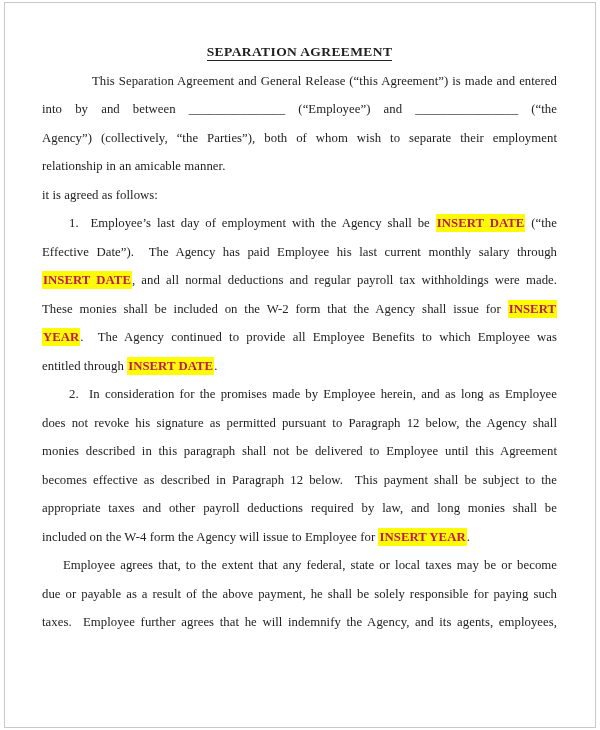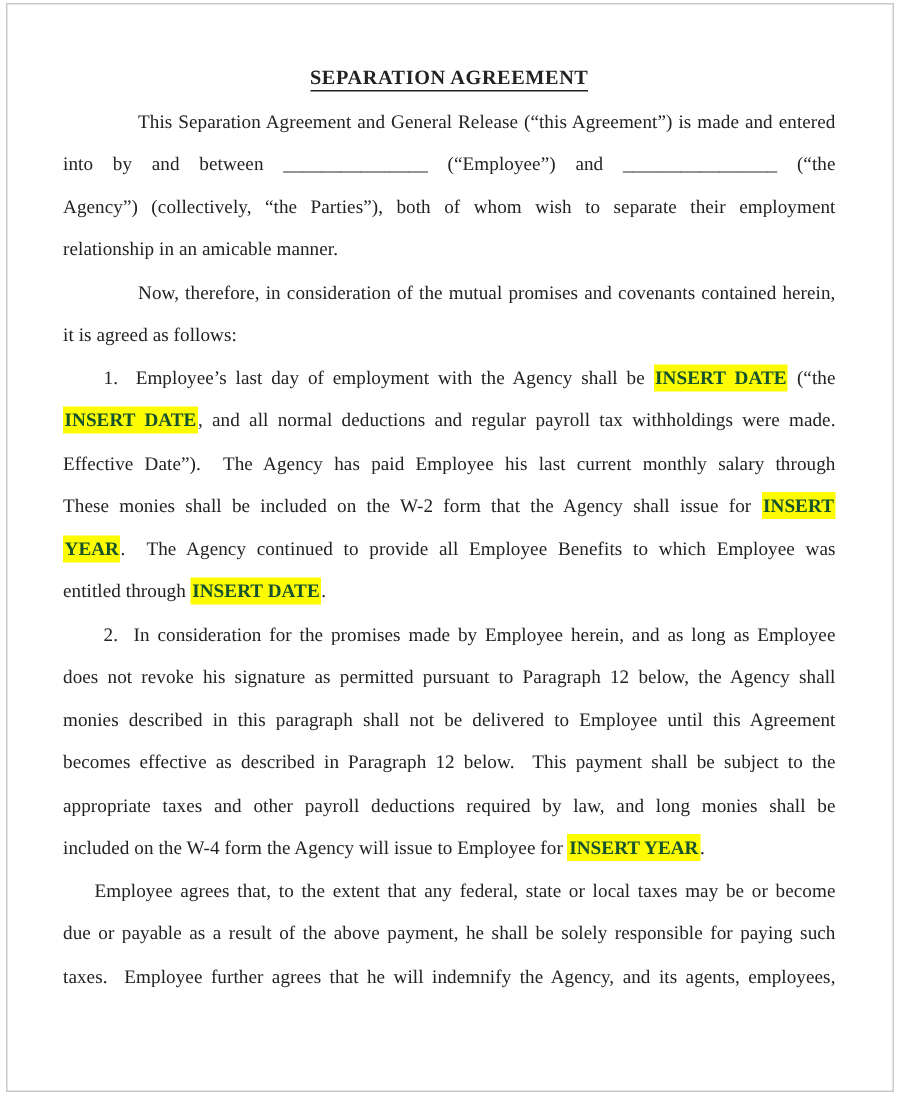--- a/index.html
+++ b/index.html
@@ -50,43 +50,42 @@
     font-size: 13.5px;
     letter-spacing: 0.4px;
   }
   .title-text {
     border-bottom: 1.5px solid var(--ink);
     padding-bottom: 1px;
   }
   .hl {
     background: var(--hl);
     font-weight: bold;
-    color: #14532d;
+    color: #be185d;
     padding: 2px 1px;
   }
 </style>
 </head>
 <body>
 
 <div class="page-border"></div>
 
 <div class="doc">
   <div class="line title-line">
     <span class="title-text">SEPARATION AGREEMENT</span>
   </div>
   <div id="doc-body">
       <div class="line" style="text-indent: 50px;"><span>This Separation Agreement and General Release (“this Agreement”) is made and entered</span></div>
       <div class="line"><span>into by and between </span><span>_______________</span><span> (“Employee”) and </span><span>________________</span><span> (“the</span></div>
       <div class="line"><span>Agency”) (collectively, “the Parties”), both of whom wish to separate their employment</span></div>
       <div class="line last"><span>relationship in an amicable manner.</span></div>
-      <div class="line" style="text-indent: 50px;"><span>Now, therefore, in consideration of the mutual promises and covenants contained herein,</span></div>
       <div class="line last"><span>it is agreed as follows:</span></div>
       <div class="line" style="text-indent: 27px;"><span>1.&nbsp; Employee’s last day of employment with the Agency shall be </span><span class="hl">INSERT DATE</span><span> (“the</span></div>
+      <div class="line"><span>Effective Date”).&nbsp; The Agency has paid Employee his last current monthly salary through</span></div>
       <div class="line"><span class="hl">INSERT DATE</span><span>, and all normal deductions and regular payroll tax withholdings were made.</span></div>
-      <div class="line"><span>Effective Date”).&nbsp; The Agency has paid Employee his last current monthly salary through</span></div>
       <div class="line"><span>These monies shall be included on the W-2 form that the Agency shall issue for </span><span class="hl">INSERT</span></div>
       <div class="line"><span class="hl">YEAR</span><span>.&nbsp; The Agency continued to provide all Employee Benefits to which Employee was</span></div>
       <div class="line last"><span>entitled through </span><span class="hl">INSERT DATE</span><span>.</span></div>
       <div class="line" style="text-indent: 27px;"><span>2.&nbsp; In consideration for the promises made by Employee herein, and as long as Employee</span></div>
       <div class="line"><span>does not revoke his signature as permitted pursuant to Paragraph 12 below, the Agency shall</span></div>
       <div class="line"><span>monies described in this paragraph shall not be delivered to Employee until this Agreement</span></div>
       <div class="line"><span>becomes effective as described in Paragraph 12 below.&nbsp; This payment shall be subject to the</span></div>
       <div class="line"><span>appropriate taxes and other payroll deductions required by law, and long monies shall be</span></div>
       <div class="line last"><span>included on the W-4 form the Agency will issue to Employee for </span><span class="hl">INSERT YEAR</span><span>.</span></div>
       <div class="line" style="text-indent: 21px;"><span>Employee agrees that, to the extent that any federal, state or local taxes may be or become</span></div>

